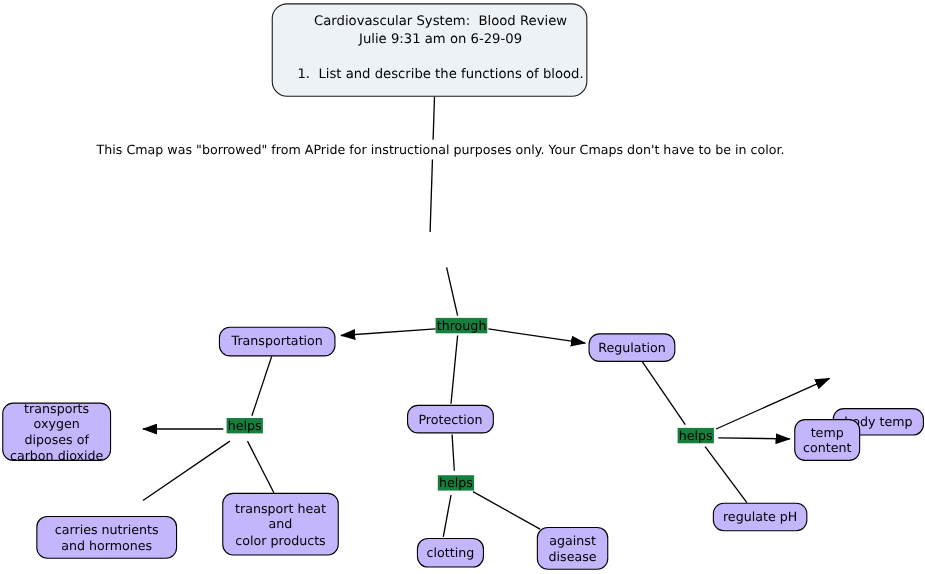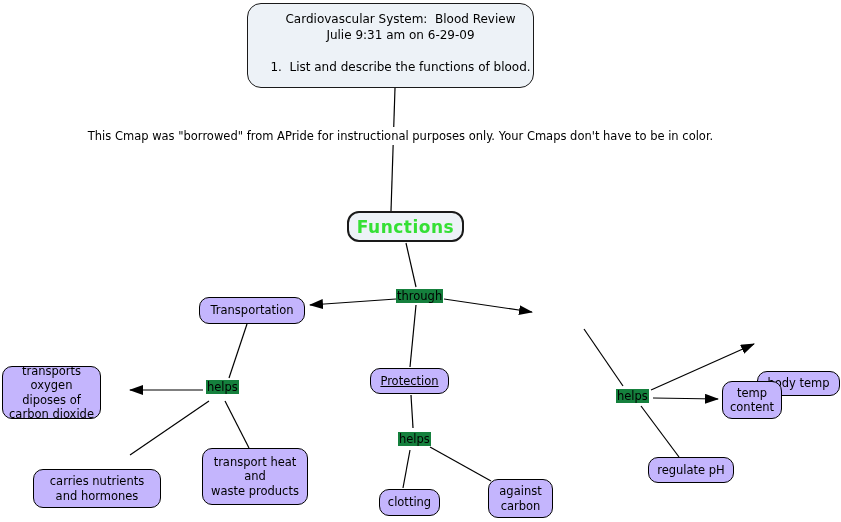--- a/index.html
+++ b/index.html
@@ -92,47 +92,47 @@
     <line x1="653" y1="398" x2="718" y2="399" marker-end="url(#arrow)"></line>
   </svg>
 
   <div id="note-text">This Cmap was "borrowed" from APride for instructional purposes only. Your Cmaps don't have to be in color.</div>
 
   <div id="title-box" class="lightnode">Cardiovascular System:  Blood Review
 Julie 9:31 am on 6-29-09
 
 1.  List and describe the functions of blood.</div>
 
-  <div id="functions-node" class="lightnode">Functions</div>
 
   <div class="linklabel" style="left:396px;top:289px;">through</div>
   <div class="linklabel" style="left:206px;top:380px;">helps</div>
   <div class="linklabel" style="left:398px;top:432px;">helps</div>
   <div class="linklabel" style="left:616px;top:389px;">helps</div>
 
   <div class="gnode" style="left:199px;top:297px;width:106px;height:27px;">Transportation</div>
 
+  <div class="gnode" style="left:535px;top:303px;width:79px;height:26px;">Regulation</div>
 
-  <div class="gnode" style="left:370px;top:368px;width:79px;height:26px;text-decoration:underline;">Protection</div>
+  <div class="gnode" style="left:370px;top:368px;width:79px;height:26px;">Protection</div>
 
   <div class="gnode" style="left:2px;top:366px;width:99px;height:53px;">transports oxygen
 diposes of
 carbon dioxide</div>
 
   <div class="gnode" style="left:33px;top:457px;width:128px;height:39px;margin-top:12px;">carries nutrients
 and hormones</div>
 
   <div class="gnode" style="left:202px;top:448px;width:106px;height:57px;">transport heat
 and
-waste products</div>
+color products</div>
 
   <div class="gnode" style="left:379px;top:489px;width:61px;height:27px;">clotting</div>
 
   <div class="gnode" style="left:488px;top:479px;width:65px;height:39px;">against
-carbon</div>
+disease</div>
 
   <div class="gnode" style="left:757px;top:327px;width:83px;height:25px;margin-top:44px;">body temp</div>
 
   <div class="gnode" style="left:722px;top:381px;width:60px;height:38px;">temp
 content</div>
 
   <div class="gnode" style="left:648px;top:457px;width:86px;height:26px;">regulate pH</div>
 
 </div>
 

